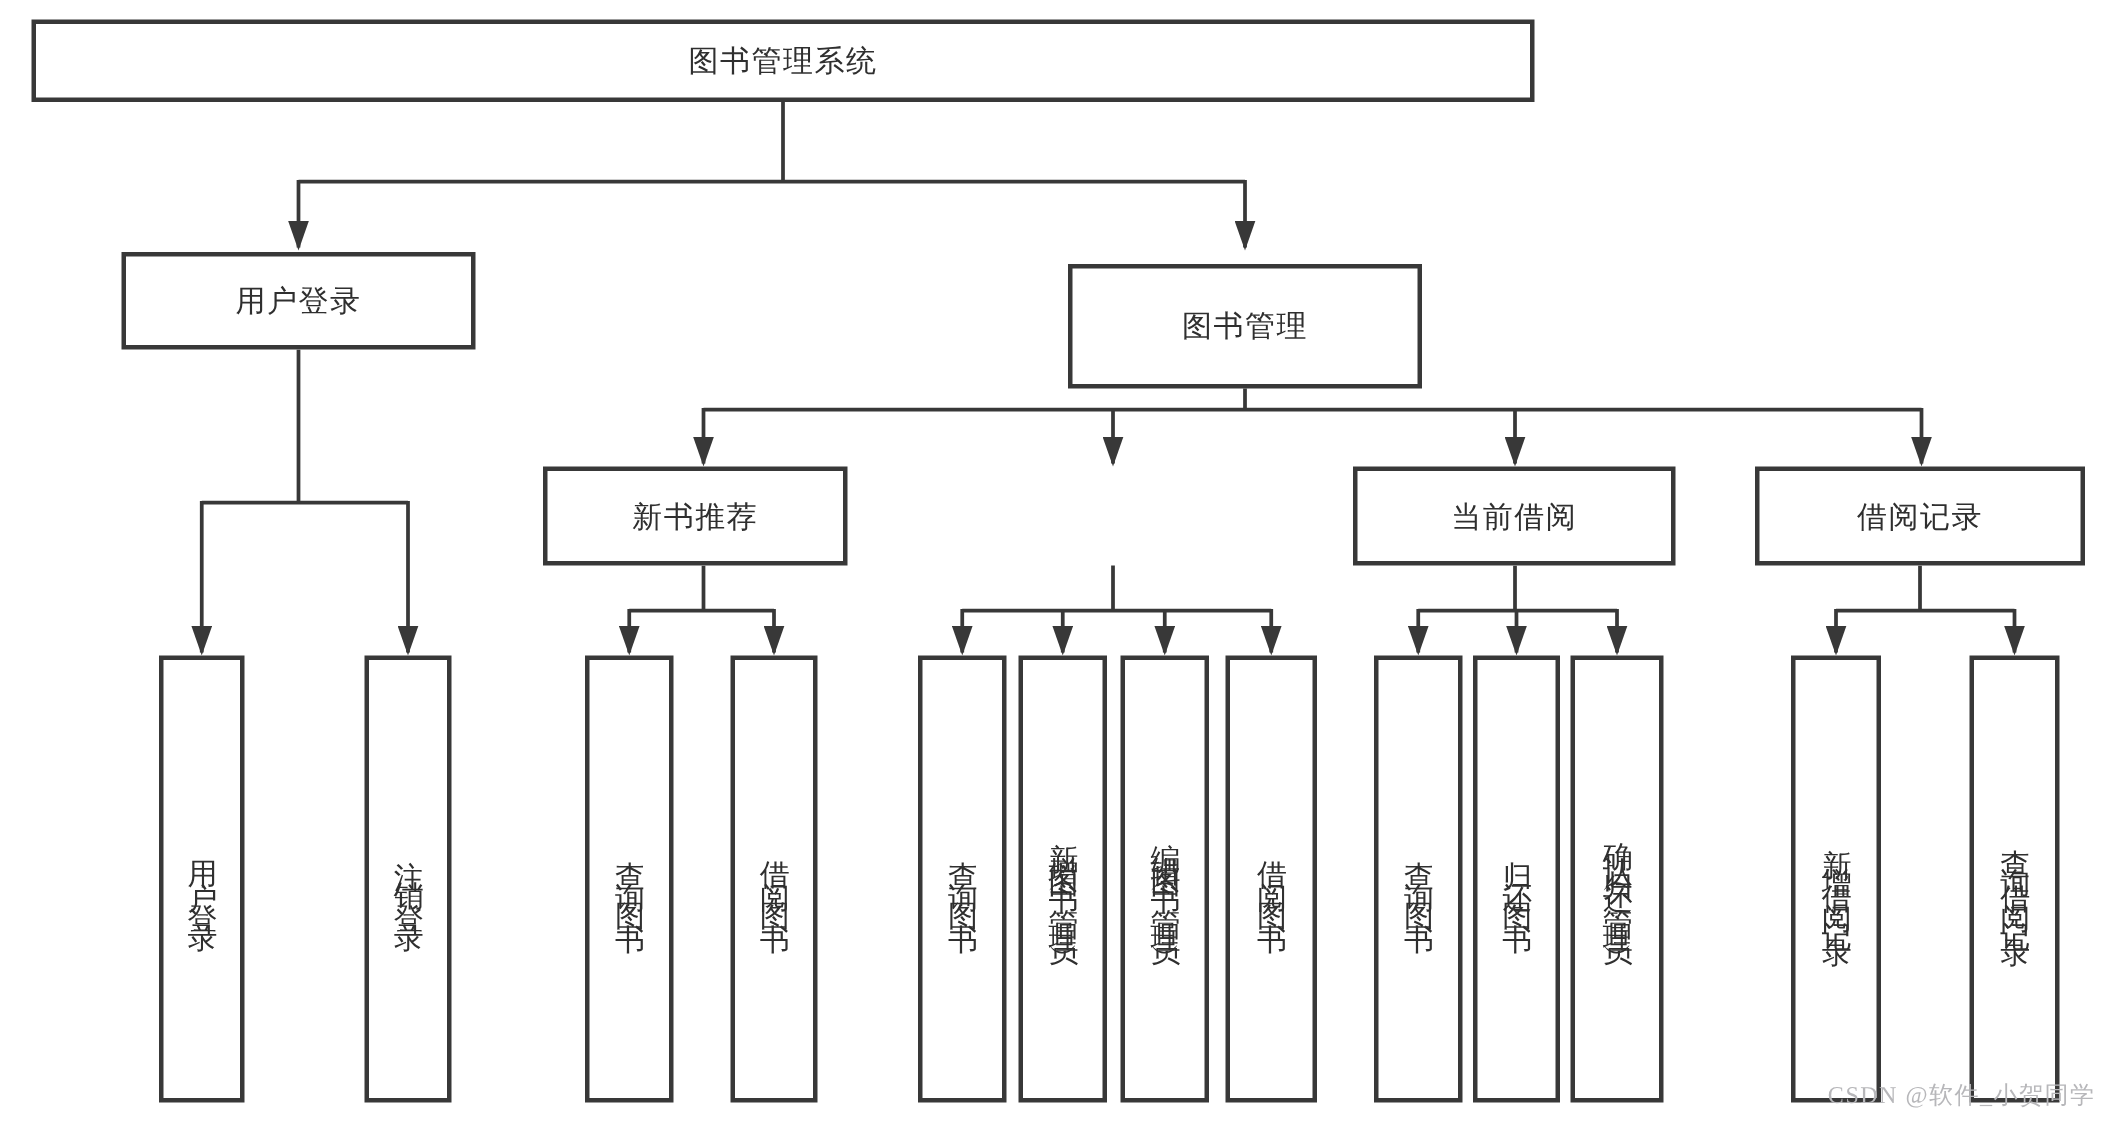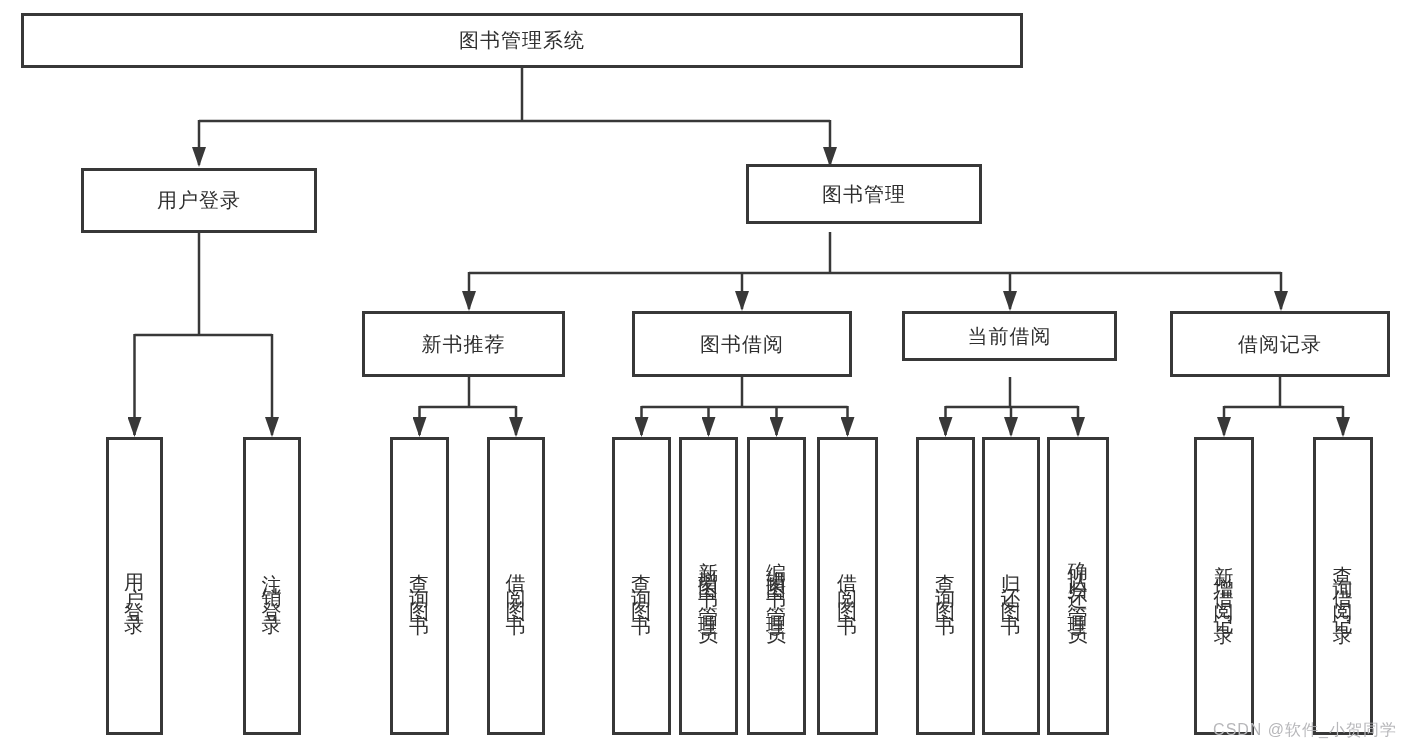--- a/index.html
+++ b/index.html
@@ -1,18 +1,18 @@
 <!DOCTYPE html>
 <html><head>
 <meta charset="utf-8">
 <style>
   html,body{margin:0;padding:0;background:#fff;}
   .stage{
     position:relative;width:1405px;height:747px;background:#ffffff;overflow:hidden;
-    font-family:Liberation Sans, sans-serif;color:#333;
+    font-family:Liberation Serif, serif;color:#333;
   }
   .wires{position:absolute;left:0;top:0;width:1405px;height:747px;}
   .node{
     position:absolute;box-sizing:border-box;background:#fff;
     border:3px solid #383838;display:flex;align-items:center;justify-content:center;
     font-size:20px;letter-spacing:1px;color:#2f2f2f;white-space:nowrap;
   }
   .leaf{
     writing-mode:vertical-rl;text-orientation:mixed;
     letter-spacing:14px;font-size:20px;line-height:1;
@@ -75,25 +75,24 @@
       <line x1="1280" y1="377" x2="1280" y2="407"></line>
       <line x1="1224" y1="407" x2="1343" y2="407"></line>
       <line x1="1224" y1="406" x2="1224" y2="435" marker-end="url(#arr)"></line>
       <line x1="1343" y1="406" x2="1343" y2="435" marker-end="url(#arr)"></line>
     </g>
   </svg>
 
   <div class="node" style="left:21px;top:13px;width:1002px;height:55px;">图书管理系统</div>
 
   <div class="node" style="left:81px;top:168px;width:236px;height:65px;">用户登录</div>
-  <div class="node" style="left:712px;top:164px;width:236px;height:60px;margin-left:34px;">图书管理</div>
+  <div class="node" style="left:712px;top:176px;width:236px;height:83px;">图书管理</div>
 
   <div class="node" style="left:362px;top:311px;width:203px;height:66px;">新书推荐</div>
-  <div class="node" style="left:632px;top:311px;width:220px;height:66px;">图书借阅</div>
-  <div class="node" style="left:902px;top:311px;width:215px;height:50px;">当前借阅</div>
+  <div class="node" style="left:902px;top:311px;width:215px;height:66px;">当前借阅</div>
   <div class="node" style="left:1170px;top:311px;width:220px;height:66px;">借阅记录</div>
 
   <div class="node leaf" style="left:106px;top:437px;width:57px;height:298px;">用户登录</div>
   <div class="node leaf" style="left:243px;top:437px;width:58px;height:298px;">注销登录</div>
 
   <div class="node leaf" style="left:390px;top:437px;width:59px;height:298px;">查询图书</div>
   <div class="node leaf" style="left:487px;top:437px;width:58px;height:298px;">借阅图书</div>
 
   <div class="node leaf" style="left:612px;top:437px;width:59px;height:298px;">查询图书</div>
   <div class="node leaf long" style="left:679px;top:437px;width:59px;height:298px;">新增图书（管理员）</div>

